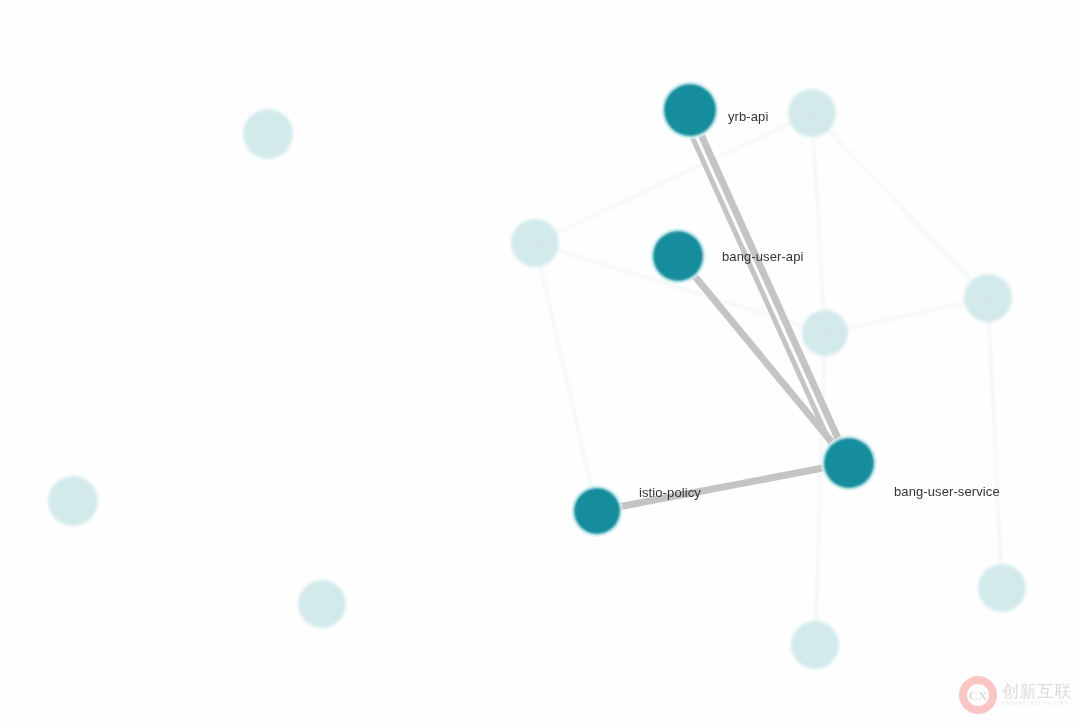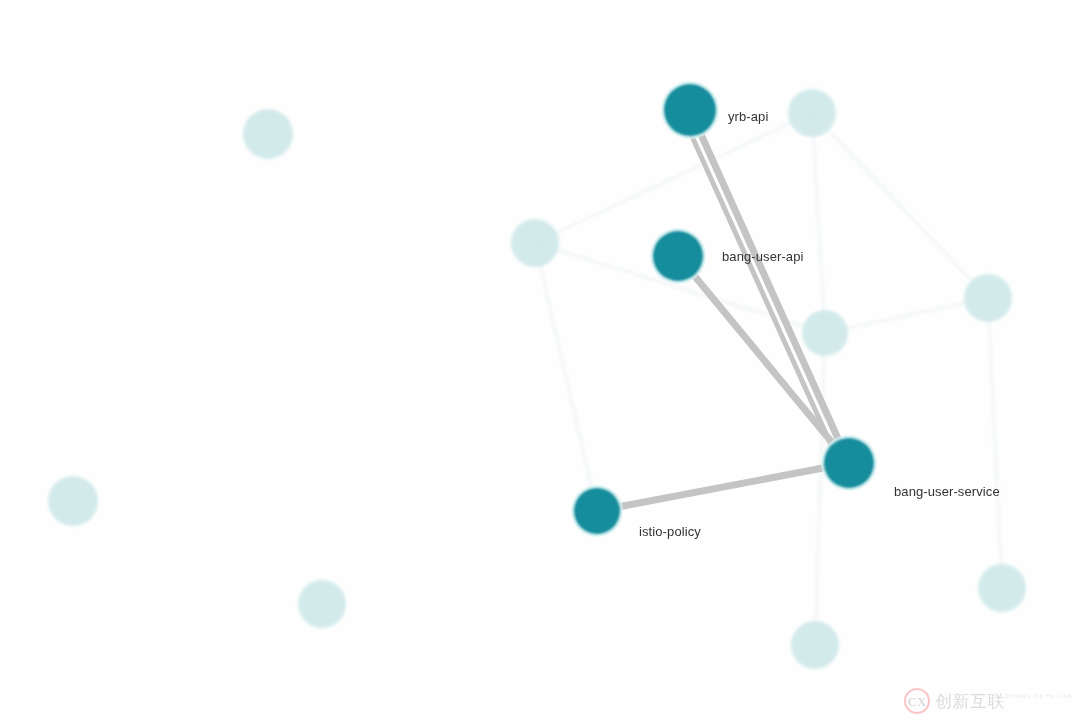--- a/index.html
+++ b/index.html
@@ -39,33 +39,33 @@
     display: flex;
     align-items: center;
     gap: 5px;
     opacity: 0.30;
     user-select: none;
   }
   #watermark .wm-mark {
     width: 22px;
     height: 22px;
     border-radius: 50%;
-    border: 2px solid #ef4444;
+    border: 8px solid #ef4444;
     color: #8d8d8d;
     font-size: 13px;
     font-weight: bold;
     font-family: "Liberation Serif", serif;
     display: flex;
     align-items: center;
     justify-content: center;
     line-height: 1;
   }
   #watermark .wm-text-col {
     display: flex;
-    flex-direction: row;
+    flex-direction: column;
     line-height: 1;
   }
   #watermark .wm-cn {
     font-size: 17px;
     color: #8d8d8d;
     font-family: "DejaVu Sans", sans-serif;
     letter-spacing: 0.5px;
   }
   #watermark .wm-sub {
     font-size: 4.5px;
@@ -125,21 +125,21 @@
         <circle cx="849" cy="463" r="25" fill="#138d9c" filter="url(#soft-blur)"></circle>
         <circle cx="597" cy="511" r="26" fill="#d9f2f4" opacity="0.8"></circle>
         <circle cx="597" cy="511" r="23" fill="#138d9c" filter="url(#soft-blur)"></circle>
       </g>
   </svg>
 
   <div id="labels-layer">
       <div class="node-label" style="left: 728px; top: 116px;">yrb-api</div>
       <div class="node-label" style="left: 722px; top: 256px;">bang-user-api</div>
       <div class="node-label" style="left: 894px; top: 491px;">bang-user-service</div>
-      <div class="node-label" style="left: 639px; top: 531px; text-align: right;">istio-policy</div>
+      <div class="node-label" style="left: 639px; top: 492px; text-align: right;">istio-policy</div>
     </div>
 
   <div id="watermark">
     <div class="wm-mark">CX</div>
     <div class="wm-text-col">
       <div class="wm-cn">创新互联</div>
       <div class="wm-sub">CHUANG XIN HU LIAN</div>
     </div>
   </div>
 

